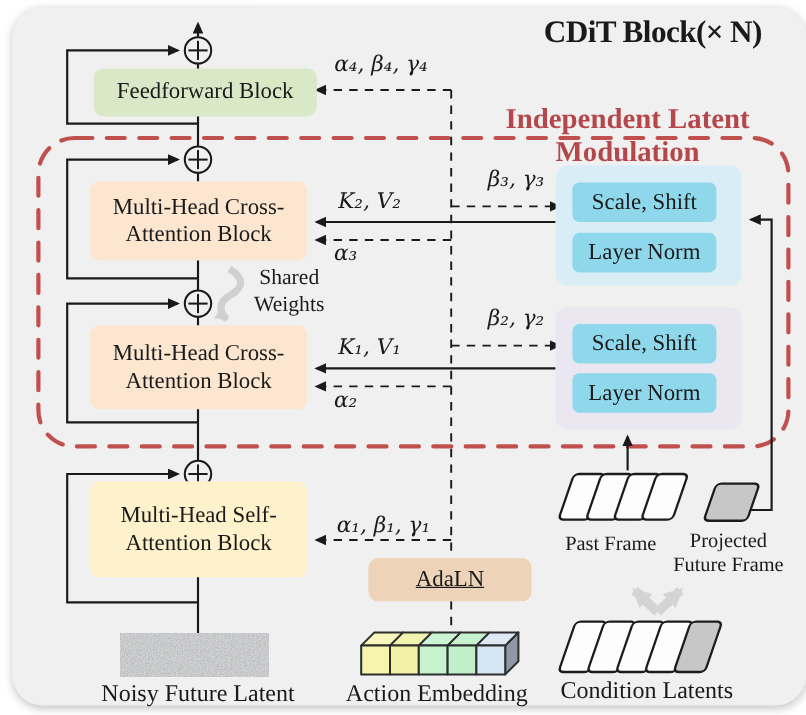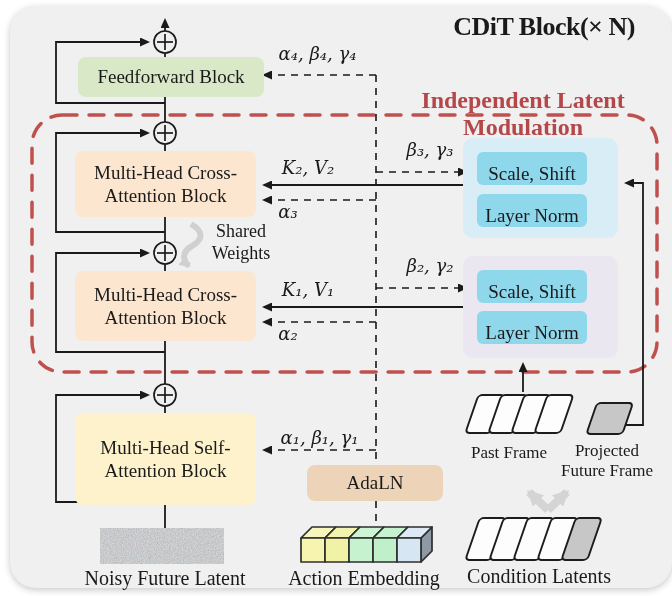--- a/index.html
+++ b/index.html
@@ -30,22 +30,22 @@
     box-sizing:border-box;
   }
   .ff{background:var(--feedforward-green);}
   .ca{background:var(--cross-attention-peach);}
   .sa{background:var(--self-attention-yellow);}
   .adaln{background:var(--adaln-tan);}
   .mod-container{position:absolute;z-index:2;border-radius:10px;}
   .mod-container.blue{background:var(--container-blue);}
   .mod-container.lav{background:var(--container-lavender);}
   .mod-box{
-    position:absolute;left:14px;width:110px;height:33px;background:var(--modulation-blue);
-    border-radius:6px;display:flex;align-items:flex-end;justify-content:center;font-size:19px;z-index:3;
+    position:absolute;left:14px;width:120px;height:33px;background:var(--modulation-blue);
+    border-radius:6px;display:flex;align-items:center;justify-content:center;font-size:19px;z-index:3;
   }
   .lbl{position:absolute;z-index:4;text-align:center;}
   .math{font-family:"DejaVu Serif",serif;font-style:italic;font-size:18px;}
   .title{font-weight:bold;font-size:26px;letter-spacing:-0.5px;}
   .ilm{font-weight:bold;font-size:24px;color:var(--accent-red);}
   .cap{font-size:20px;}
   .smallcap{font-size:17px;line-height:1.18;}
   .shared{font-size:18px;text-align:center;line-height:1.2;}
   .frame{
     position:absolute;z-index:2;background:#fdfdfd;border:2.5px solid #1c1c1c;border-radius:5px;
@@ -155,24 +155,24 @@
 
   <div class="box ff" style="left:78px;top:57px;width:186px;height:40px;">
     <span>Feedforward Block</span>
   </div>
   <div class="box ca" style="left:75px;top:151px;width:181px;height:66px;">
     <span>Multi-Head Cross-Attention Block</span>
   </div>
   <div class="box ca" style="left:75px;top:271px;width:181px;height:70px;">
     <span>Multi-Head Cross-Attention Block</span>
   </div>
-  <div class="box sa" style="left:75px;top:413px;width:181px;height:92px;">
+  <div class="box sa" style="left:75px;top:401px;width:181px;height:80px;">
     <span>Multi-Head Self-Attention Block</span>
   </div>
-  <div class="box adaln" style="left:307px;top:465px;width:136px;height:36px;">
+  <div class="box adaln" style="left:307px;top:465px;width:136px;height:36px;text-decoration:underline;">
     <span>AdaLN</span>
   </div>
 
   <div class="mod-container blue" style="left:463px;top:138px;width:155px;height:100px;">
     <div class="mod-box" style="top:14px;">
       <span>Scale, Shift</span>
     </div>
     <div class="mod-box" style="top:56px;">
       <span>Layer Norm</span>
     </div>

